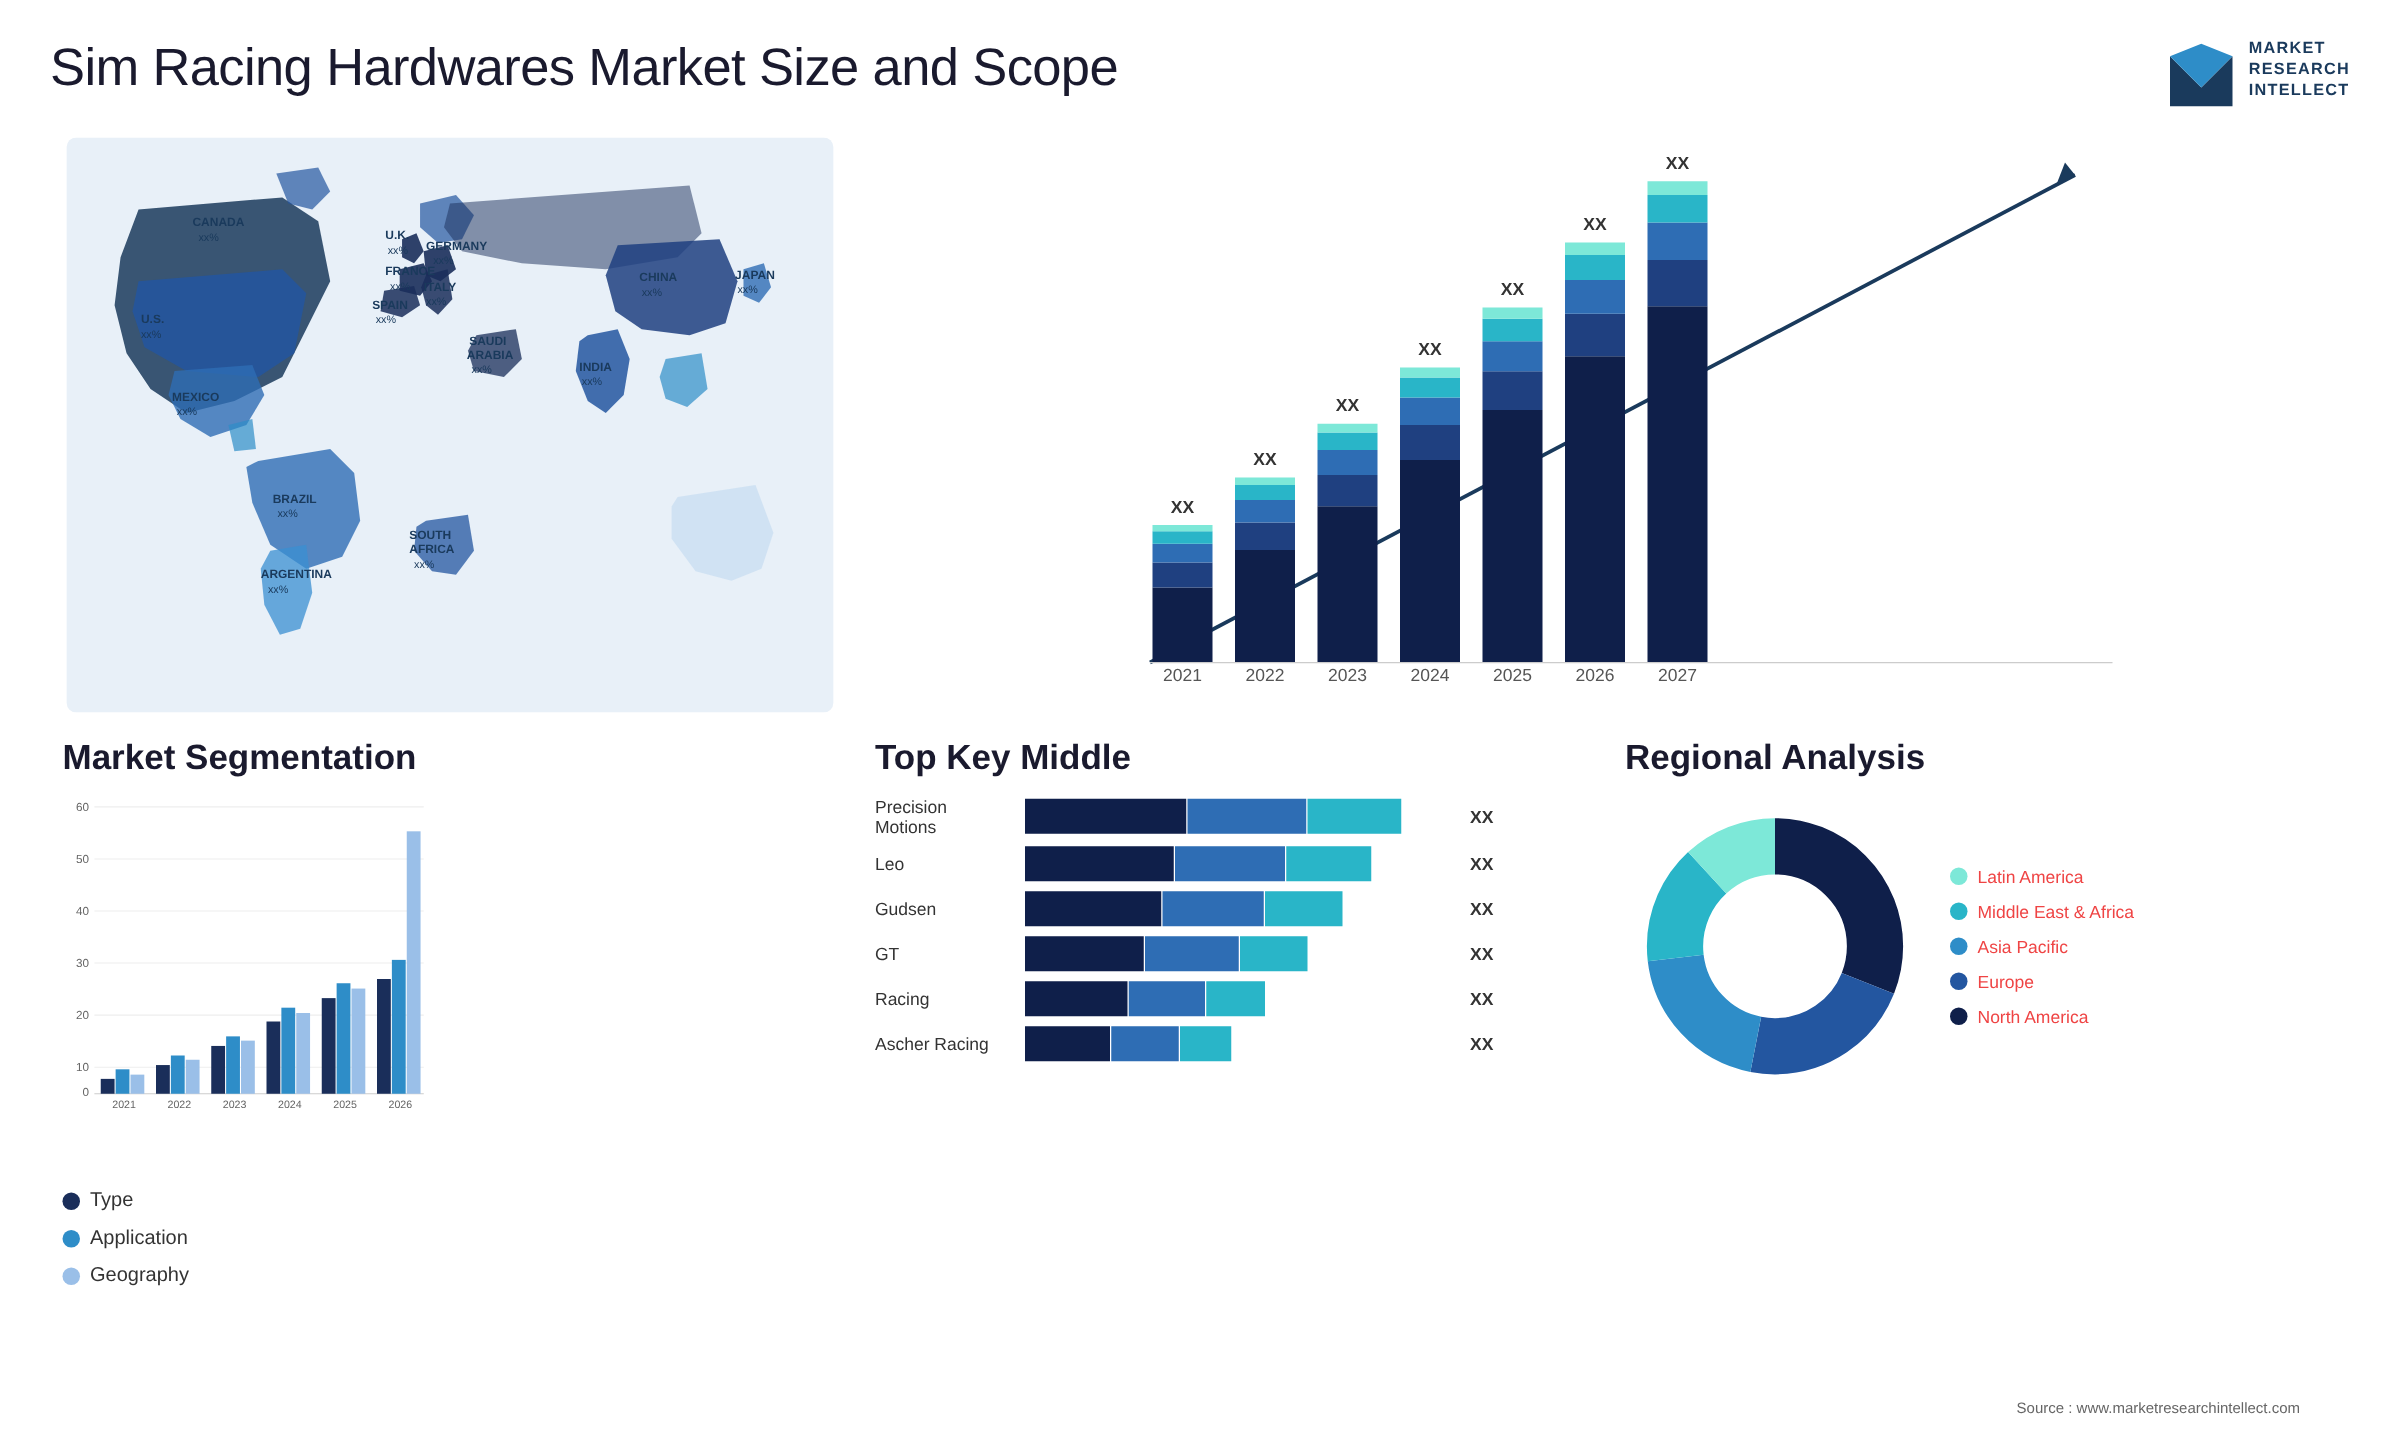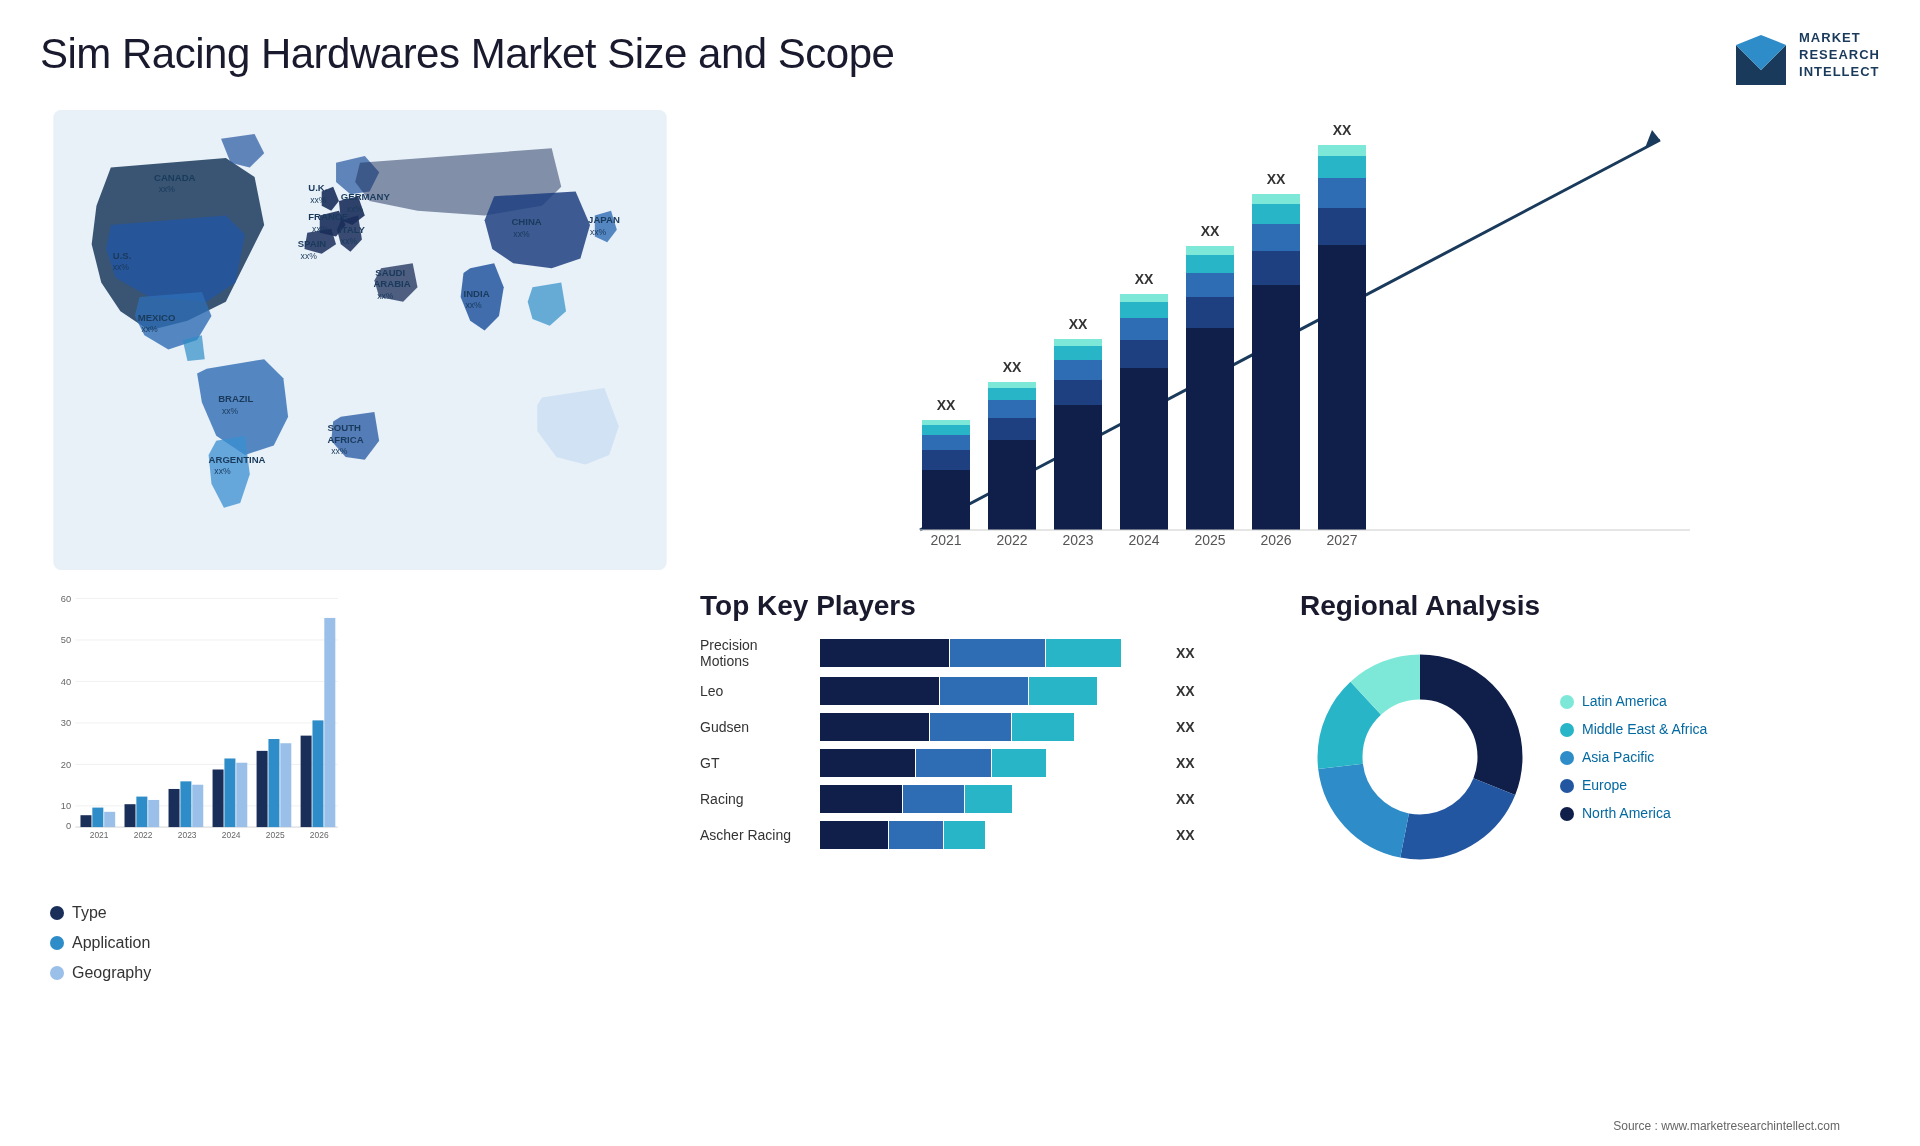--- a/index.html
+++ b/index.html
@@ -187,24 +187,24 @@
       height: 240px;
       flex-shrink: 0;
     }
     .regional-legend {
       display: flex;
       flex-direction: column;
       gap: 12px;
     }
     .reg-legend-item {
       display: flex;
-      align-items: flex-end;
+      align-items: center;
       gap: 8px;
       font-size: 14px;
-      color: #0369a1;
+      color: #ef4444;
     }
     .reg-dot {
       width: 14px;
       height: 14px;
       border-radius: 50%;
       flex-shrink: 0;
     }
 
     
     .source-text {
@@ -401,20 +401,21 @@
       <rect x="448" y="46" width="48" height="22" fill="#29b5c8"></rect>
       <rect x="448" y="35" width="48" height="11" fill="#7de8d8"></rect>
       <text x="472" y="25" text-anchor="middle" font-size="14" font-weight="bold" fill="#333">XX</text>
       <text x="472" y="435" text-anchor="middle" font-size="14" fill="#555">2027</text>
 
       <line x1="50" y1="420" x2="820" y2="420" stroke="#ccc" stroke-width="1"></line>
     </svg>
   </div>
 
   <div class="segmentation-section">
+    <div class="section-title">Market Segmentation</div>
     <div class="seg-chart-container">
       <div class="seg-chart-svg-wrap">
         <svg width="100%" height="100%" viewBox="0 0 360 300">
 
           <text x="25" y="14" font-size="11" fill="#666" text-anchor="end">60</text>
           <text x="25" y="63" font-size="11" fill="#666" text-anchor="end">50</text>
           <text x="25" y="112" font-size="11" fill="#666" text-anchor="end">40</text>
           <text x="25" y="161" font-size="11" fill="#666" text-anchor="end">30</text>
           <text x="25" y="210" font-size="11" fill="#666" text-anchor="end">20</text>
           <text x="25" y="259" font-size="11" fill="#666" text-anchor="end">10</text>
@@ -470,21 +471,21 @@
         </div>
         <div class="legend-item">
           <div class="legend-dot" style="background:#9abfe8;"></div>
           <span>Geography</span>
         </div>
       </div>
     </div>
   </div>
 
   <div class="key-players-section">
-    <div class="section-title">Top Key Players</div>
+    <div class="section-title">Top Key Middle</div>
     <div class="players-list">
 
       <div class="player-row">
         <span class="player-name">Precision<br>Motions</span>
         <div class="player-bar-container">
           <div class="player-bar-seg" style="background:#0f1f4a;width:38%;"></div>
           <div class="player-bar-seg" style="background:#2e6db4;width:28%;"></div>
           <div class="player-bar-seg" style="background:#29b5c8;width:22%;"></div>
         </div>
         <span class="player-xx">XX</span>

